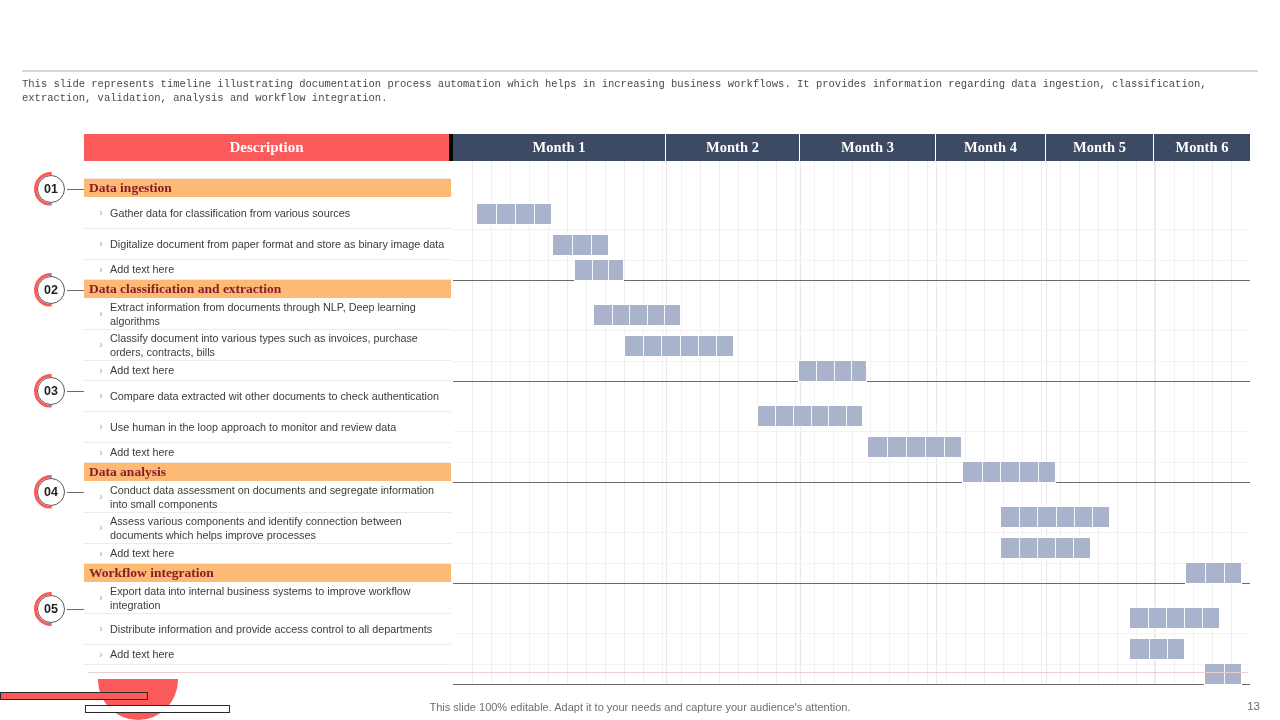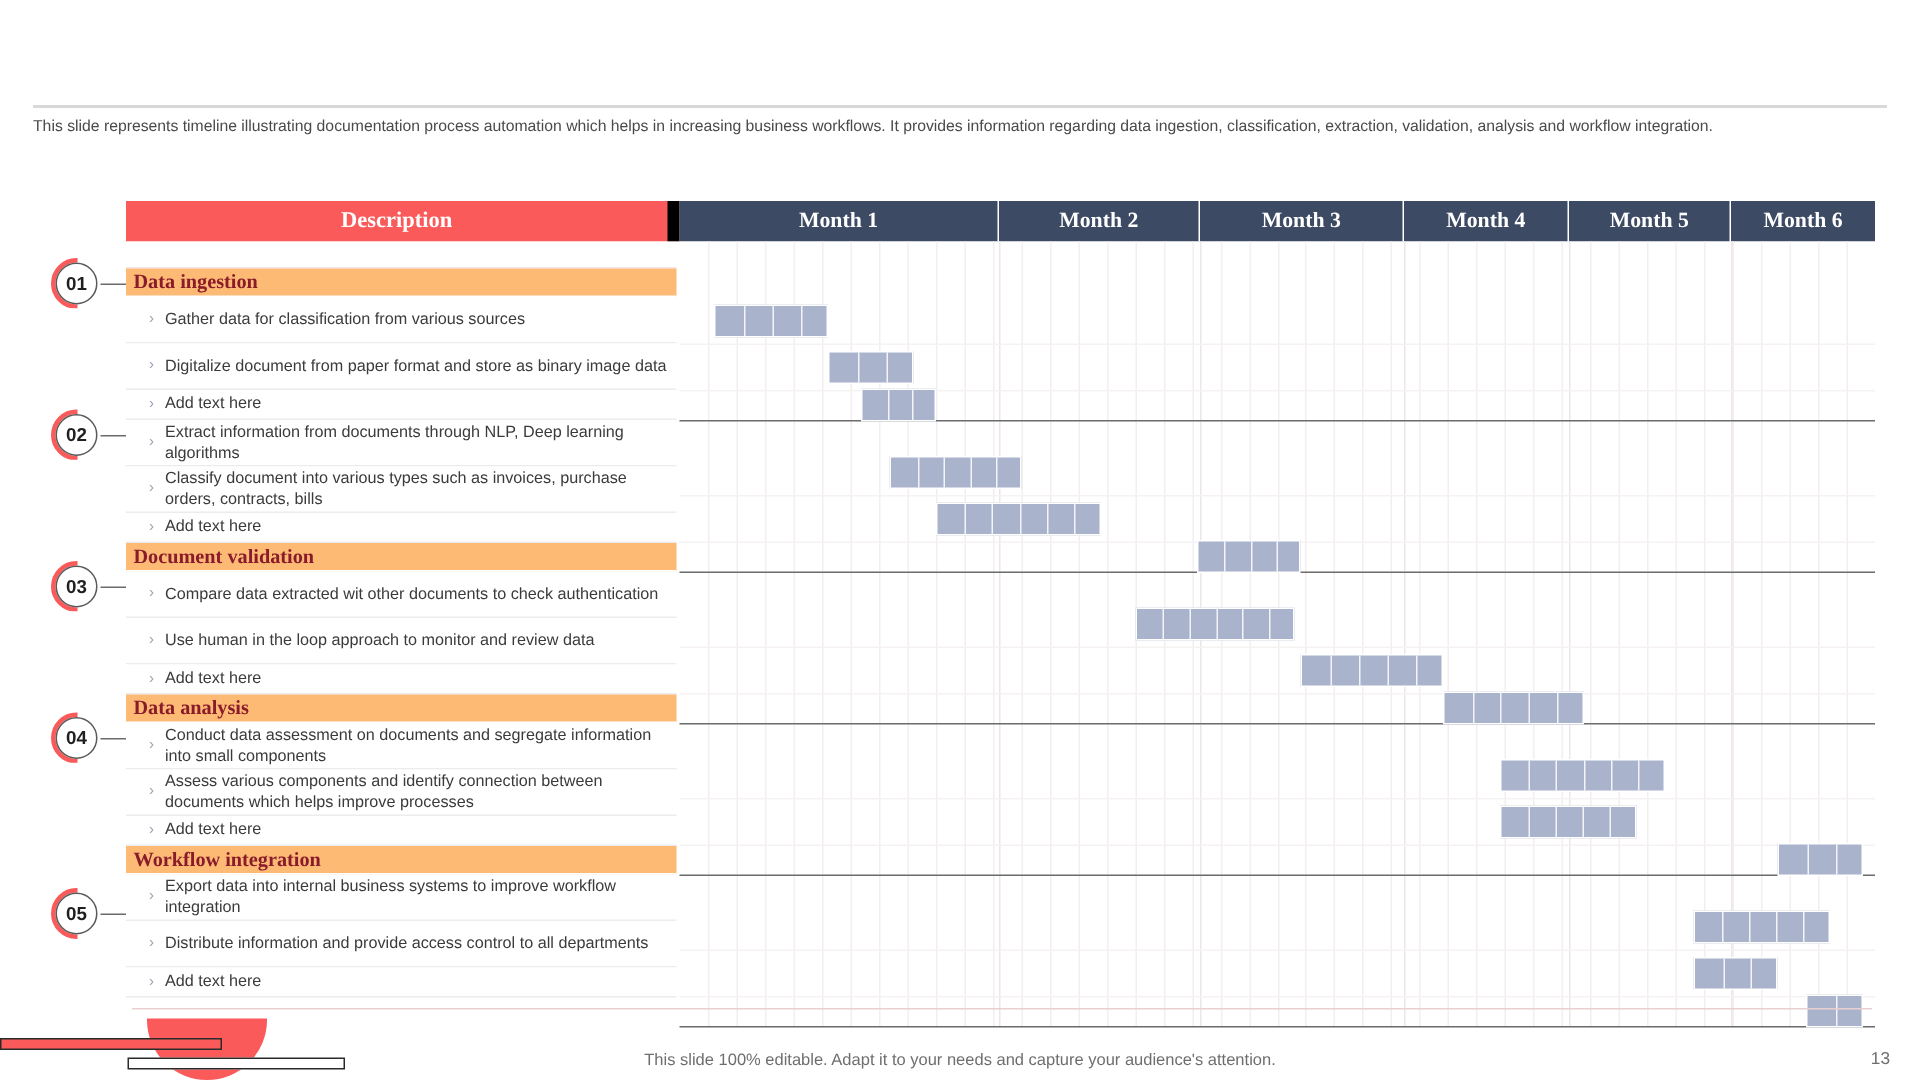--- a/index.html
+++ b/index.html
@@ -20,32 +20,32 @@
     font-size: 37px; font-weight: 700; color: #1b1b1b;
     letter-spacing: -0.2px; line-height: 44px; white-space: nowrap;
   }
   #title-rule {
     position:absolute; left: 22px; top: 70px; width: 1236px; height: 2px;
     background: #d8d8d8;
   }
   #subtitle {
     position: absolute; left: 22px; top: 77px; width: 1190px;
     font-size: 10.5px; color: #4a4a4a; line-height: 14px;
-    font-family: Liberation Sans, sans-serif;
+    font-family: Liberation Mono, monospace;
   }
 
   
   #table { position: absolute; left: 84px; top: 134px; width: 1166px; }
 
   .thead { display: flex; height: 27px; }
   .th-desc {
     width: 369px; background: #fa5a5a; color:#fff;
     font-family: "Liberation Serif", serif; font-weight: 700; font-size: 15px;
     display:flex; align-items:center; justify-content:center;
-    border-right: 8px solid #000000;
+    border-right: 4px solid #000000;
   }
   .th-months { display:flex; flex: 1 1 auto; border-radius: 11px; }
   .th-month {
     background: #3c4a63; color:#fff;
     font-family: "Liberation Serif", serif; font-weight:700; font-size: 14.5px;
     display:flex; align-items:center; justify-content:center;
     border-right: 1.5px solid #ffffff;
   }
   .th-month:last-child { border-right: none; }
 
@@ -170,34 +170,34 @@
             <span class="task-text">Gather data for classification from various sources</span>
           </div>
           <div class="task-row" style="height: 31px;">
             <span class="bullet">›</span>
             <span class="task-text">Digitalize document from paper format and store as binary image data</span>
           </div>
           <div class="task-row" style="height: 20px;">
             <span class="bullet">›</span>
             <span class="task-text">Add text here</span>
           </div>
+          <div class="sec-head" style="height: 19px;">
+            <span>Data classification and extraction</span>
+          </div>
           <div class="task-row" style="height: 31px;">
             <span class="bullet">›</span>
             <span class="task-text">Extract  information from documents through NLP, Deep learning algorithms</span>
           </div>
           <div class="task-row" style="height: 31px;">
             <span class="bullet">›</span>
             <span class="task-text">Classify document into various types such as invoices, purchase orders, contracts, bills</span>
           </div>
           <div class="task-row" style="height: 20px;">
             <span class="bullet">›</span>
             <span class="task-text">Add text here</span>
-          </div>
-          <div class="sec-head" style="height: 19px;">
-            <span>Document validation</span>
           </div>
           <div class="task-row" style="height: 31px;">
             <span class="bullet">›</span>
             <span class="task-text">Compare data extracted wit other documents to check authentication</span>
           </div>
           <div class="task-row" style="height: 31px;">
             <span class="bullet">›</span>
             <span class="task-text">Use human in the loop approach to monitor and review data</span>
           </div>
           <div class="task-row" style="height: 20px;">

